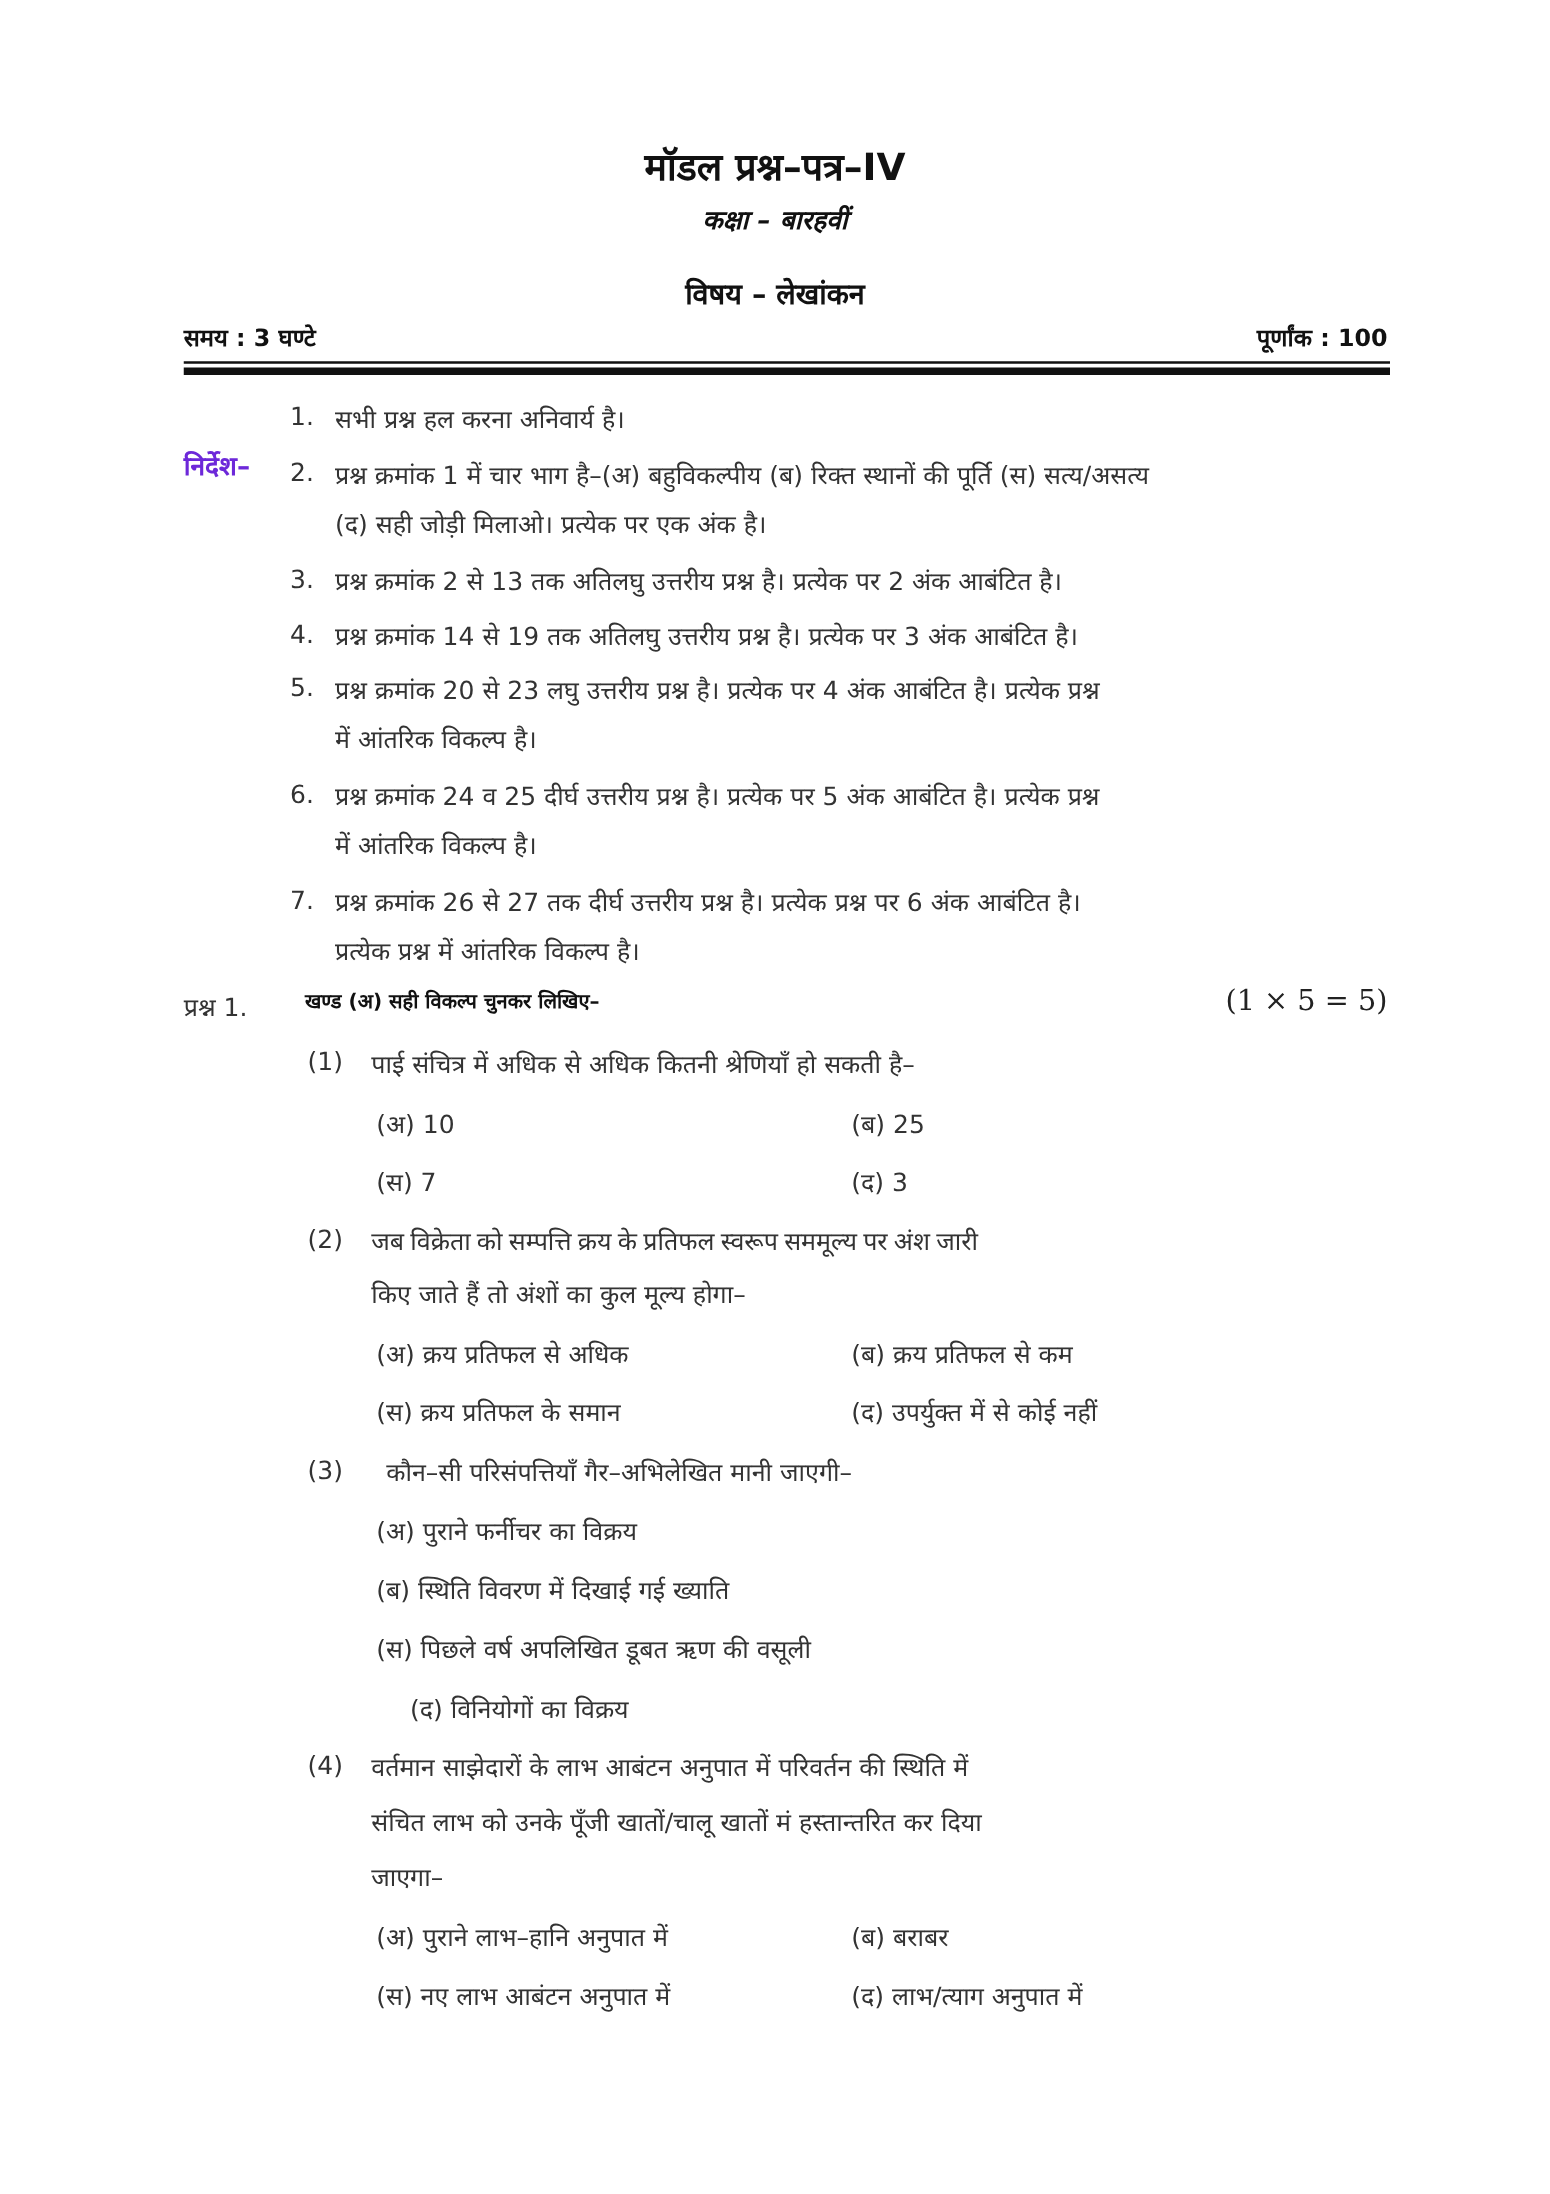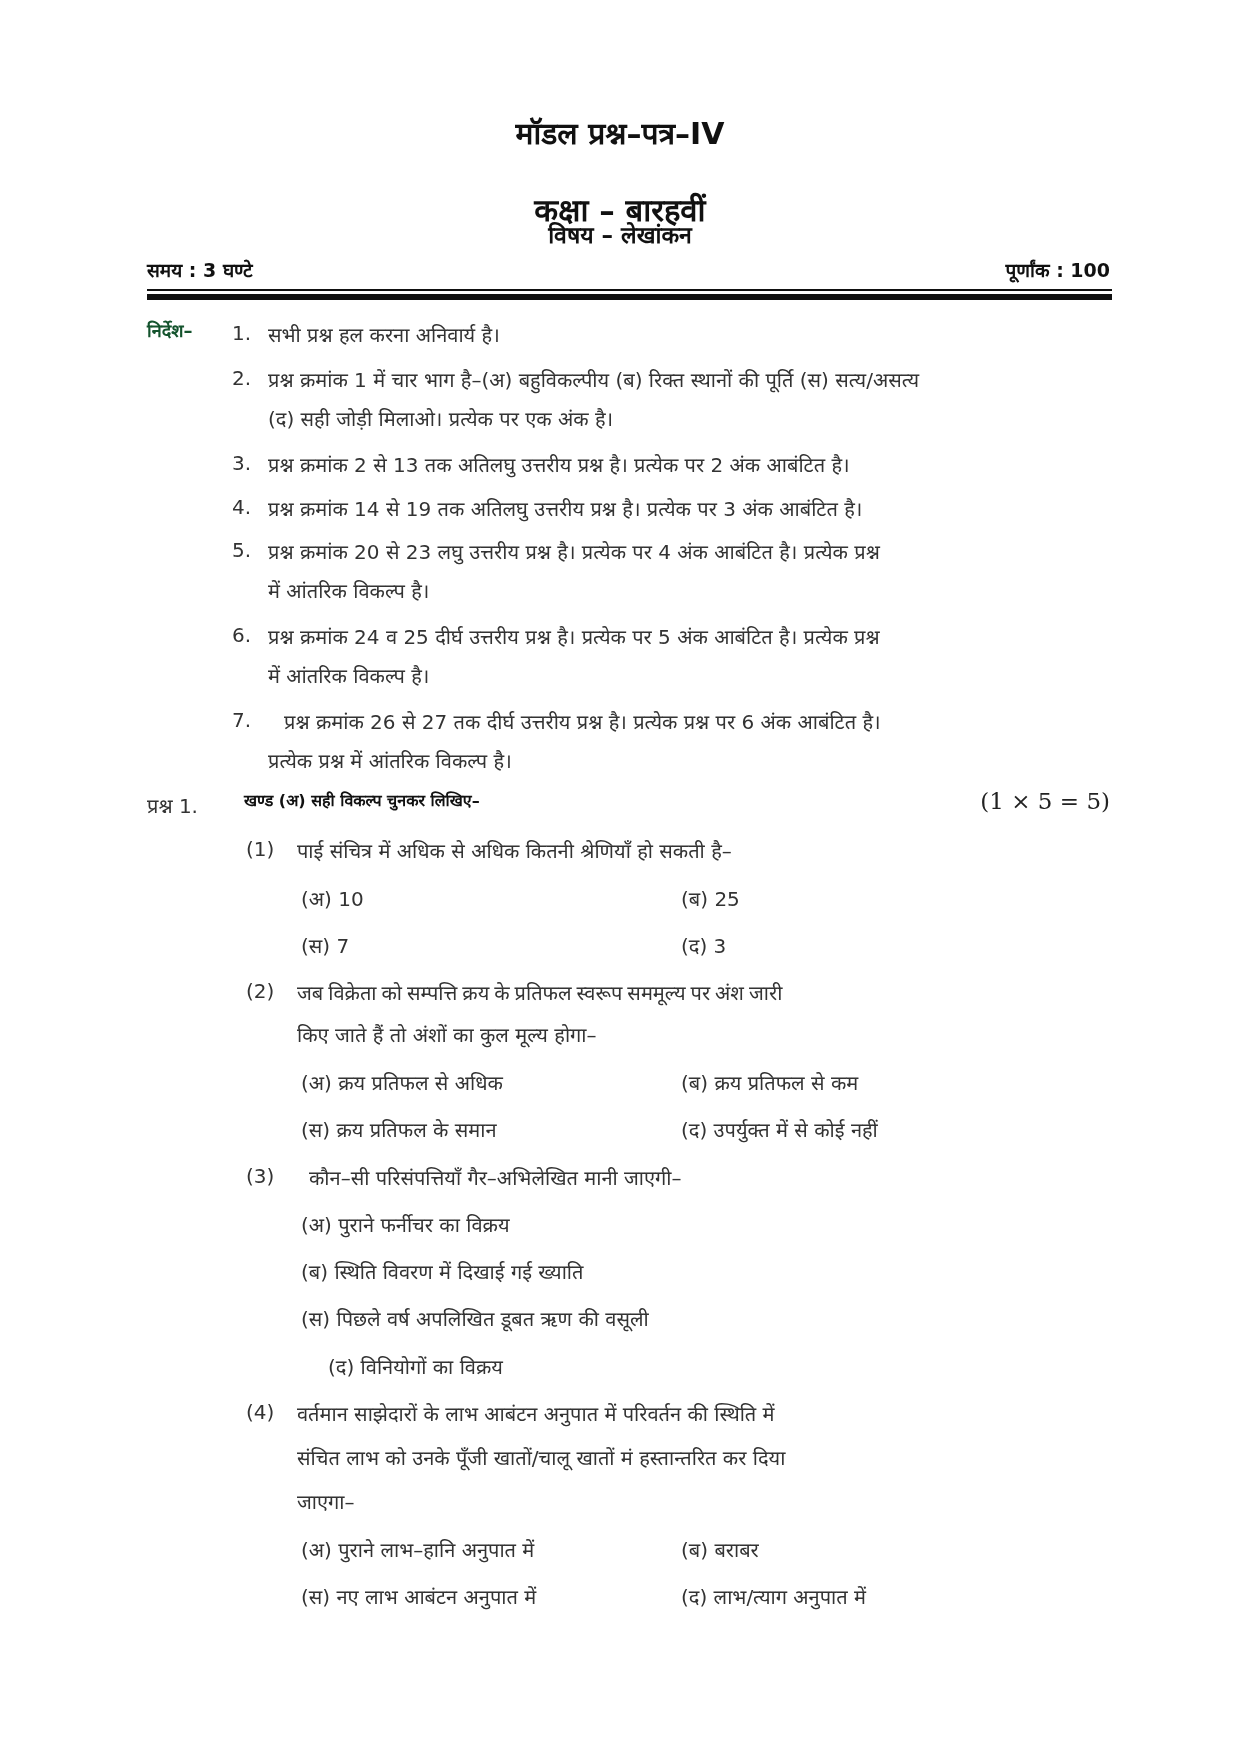--- a/index.html
+++ b/index.html
@@ -4,30 +4,30 @@
 <style>
   html, body { margin: 0; padding: 0; background: #ffffff; }
   body {
     width: 1240px; height: 1755px; position: relative; overflow: hidden;
     font-family: "DejaVu Sans", "Liberation Sans", sans-serif;
     color: #222222;
   }
   .abs { position: absolute; white-space: nowrap; }
   .title { left: 0; width: 1240px; text-align: center; font-weight: bold; color: #111; }
   .t1 { top: 112px; font-size: 30px; }
-  .t2 { top: 188px; font-size: 31px; }
+  .t2 { top: 161px; font-size: 21px; font-style: italic; }
   .t3 { top: 218px; font-size: 23px; }
   .meta { top: 257px; font-size: 19px; font-weight: bold; color: #111; }
   .meta-left { left: 147px; }
   .meta-right { right: 130px; }
   .rule-thin { left: 147px; width: 965px; top: 289px; height: 2px; background: #111; }
   .rule-thick { left: 147px; width: 965px; top: 294px; height: 6px; background: #111; }
 
   .body-text { font-size: 20px; color: #333; }
-  .instr-label { font-weight: bold; color: #14532d; font-size: 18px; }
+  .instr-label { font-weight: bold; color: #6d28d9; font-size: 21px; margin-top: 40px; }
   .sec-title { font-weight: bold; color: #111; font-size: 16px; }
   .marks { font-family: "DejaVu Serif", "Liberation Serif", serif; font-size: 23px; color: #222; }
 </style>
 </head>
 <body>
 
 <div class="abs title t1">मॉडल प्रश्न–पत्र–IV</div>
 <div class="abs title t2">कक्षा – बारहवीं</div>
 <div class="abs title t3">विषय – लेखांकन</div>
 <div class="abs meta meta-left">समय : 3 घण्टे</div>
@@ -52,21 +52,21 @@
 
   <div class="abs body-text" style="left:232px; top:538px;">5.</div>
   <div class="abs body-text" style="left:268px; top:538px;">प्रश्न क्रमांक 20 से 23 लघु उत्तरीय प्रश्न है। प्रत्येक पर 4 अंक आबंटित है। प्रत्येक प्रश्न</div>
   <div class="abs body-text" style="left:268px; top:577px;">में आंतरिक विकल्प है।</div>
 
   <div class="abs body-text" style="left:232px; top:623px;">6.</div>
   <div class="abs body-text" style="left:268px; top:623px;">प्रश्न क्रमांक 24 व 25 दीर्घ उत्तरीय प्रश्न है। प्रत्येक पर 5 अंक आबंटित है। प्रत्येक प्रश्न</div>
   <div class="abs body-text" style="left:268px; top:662px;">में आंतरिक विकल्प है।</div>
 
   <div class="abs body-text" style="left:232px; top:708px;">7.</div>
-  <div class="abs body-text" style="left:284px; top:708px;">प्रश्न क्रमांक 26 से 27 तक दीर्घ उत्तरीय प्रश्न है। प्रत्येक प्रश्न पर 6 अंक आबंटित है।</div>
+  <div class="abs body-text" style="left:268px; top:708px;">प्रश्न क्रमांक 26 से 27 तक दीर्घ उत्तरीय प्रश्न है। प्रत्येक प्रश्न पर 6 अंक आबंटित है।</div>
   <div class="abs body-text" style="left:268px; top:747px;">प्रत्येक प्रश्न में आंतरिक विकल्प है।</div>
 </div>
 
 <div>
   <div class="abs body-text" style="left:147px; top:792px;">प्रश्न 1.</div>
   <div class="abs sec-title" style="left:244px; top:789px;">खण्ड (अ) सही विकल्प चुनकर लिखिए–</div>
   <div class="abs marks" style="right:130px; top:788px;">(1 × 5 = 5)</div>
 
   <div class="abs body-text" style="left:246px; top:837px;">(1)</div>
   <div class="abs body-text" style="left:297px; top:837px;">पाई संचित्र में अधिक से अधिक कितनी श्रेणियाँ हो सकती है–</div>

